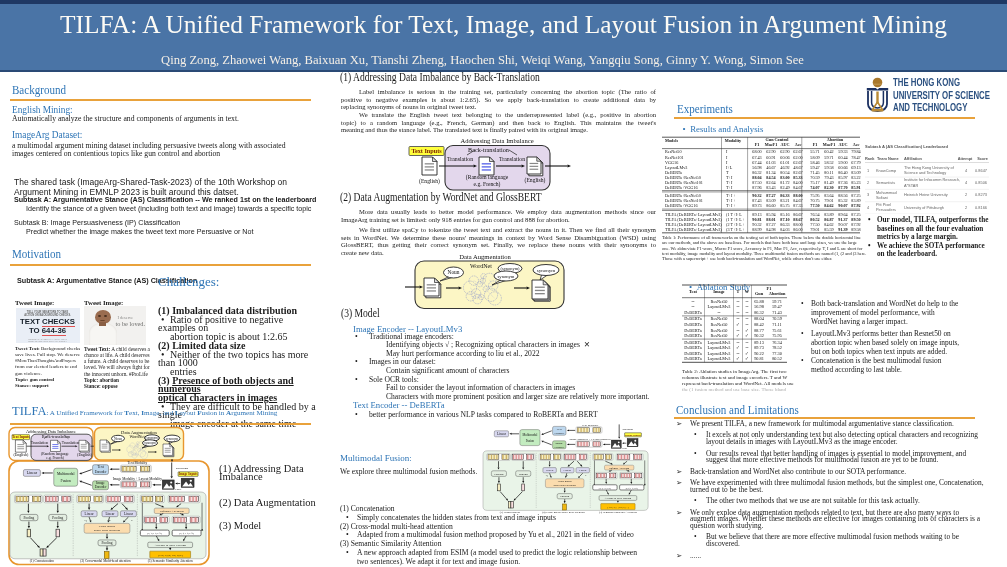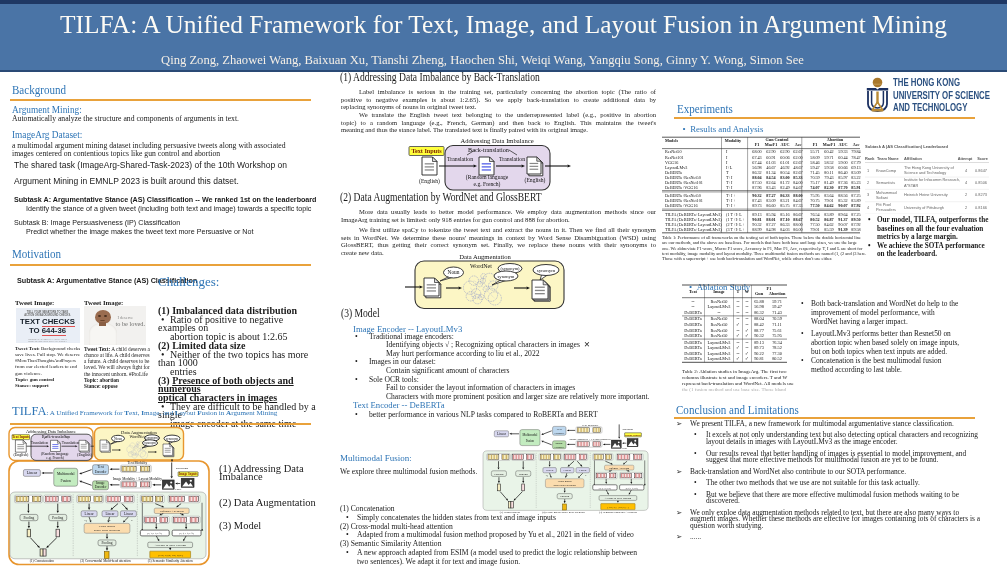--- a/index.html
+++ b/index.html
@@ -11,25 +11,25 @@
 .rule{position:absolute;background:#E9A23B;height:2.3px;}
 .blk{color:#1a1a1a;}
 </style></head><body>
 <div class="abs" style="left:0;top:0;width:1007px;height:72px;background:#4A74A6;border-top:4px solid #1F3864;border-bottom:2px solid #2A4A75;">
 <div class="abs ser" style="left:0;top:8px;width:1007px;text-align:center;font-size:25.4px;color:#FDFBF5;line-height:1;">TILFA: A Unified Framework for Text, Image, and Layout Fusion in Argument Mining</div>
 <div class="abs ser" style="left:-21px;top:50px;width:1007px;text-align:center;font-size:12.6px;color:#F5EFE6;line-height:1;">Qing Zong, Zhaowei Wang, Baixuan Xu, Tianshi Zheng, Haochen Shi, Weiqi Wang, Yangqiu Song, Ginny Y. Wong, Simon See</div>
 </div>
 
 <div class="abs hd" style="left:12px;top:82.5px;">Background</div>
 <div class="rule" style="left:10px;top:98.5px;width:301px;"></div>
-<div class="abs h2" style="left:12px;top:105.5px;font-size:9.3px;">Argument Mining:</div>
+<div class="abs h2" style="left:12px;top:105.5px;font-size:9.3px;">English Mining:</div>
 <div class="abs ser blk" style="left:12px;top:114.5px;font-size:7.7px;line-height:1;">Automatically analyze the structure and components of arguments in text.</div>
 <div class="abs h2" style="left:12px;top:130.5px;font-size:9.3px;">ImageArg Dataset:</div>
 <div class="abs ser blk" style="left:12px;top:142px;font-size:7.7px;line-height:8.4px;">a multimodal argument mining dataset including persuasive tweets along with associated<br>images centered on contentious topics like gun control and abortion</div>
-<div class="abs san blk" style="left:14px;top:157px;font-size:8.5px;line-height:16px;">The shared task (ImageArg-Shared-Task-2023) of the 10th Workshop on<br>Argument Mining in EMNLP 2023 is built around this datset.</div>
+<div class="abs san blk" style="left:14px;top:177px;font-size:8.5px;line-height:10px;">The shared task (ImageArg-Shared-Task-2023) of the 10th Workshop on<br>Argument Mining in EMNLP 2023 is built around this datset.</div>
 <div class="abs san blk" style="left:14px;top:197px;font-size:7.15px;line-height:1;"><b>Subtask A: Argumentative Stance (AS) Classification -- We ranked 1st on the leaderboard</b></div>
 <div class="abs san blk" style="left:26px;top:205.5px;font-size:7.15px;line-height:1;">Identify the stance of a given tweet (including both text and image) towards a specific topic</div>
 <div class="abs san blk" style="left:14px;top:220px;font-size:7.15px;line-height:1;">Subtask B: Image Persuasiveness (IP) Classification</div>
 <div class="abs san blk" style="left:26px;top:228.5px;font-size:7.15px;line-height:1;">Predict whether the image makes the tweet text more Persuasive or Not</div>
 <div class="abs hd" style="left:12px;top:246.5px;">Motivation</div>
 <div class="rule" style="left:10px;top:264px;width:301px;"></div>
 <div class="abs san blk" style="left:17px;top:276px;font-size:7.2px;"><b>Subtask A: Argumentative Stance (AS) Classification</b></div>
 
 <div class="abs ser blk" style="left:15px;top:299px;font-size:6.8px;"><b>Tweet Image:</b></div>
 <div class="abs ser blk" style="left:84px;top:299px;font-size:6.8px;"><b>Tweet Image:</b></div>
@@ -123,23 +123,24 @@
 <div style="margin-bottom:0;"><span style="display:inline-block;width:13px;padding-left:3px;">•</span>LayoutLMv3 performs better than Resnet50 on<br><span style="display:inline-block;width:13px;"></span>abortion topic when based solely on image inputs,<br><span style="display:inline-block;width:13px;"></span>but on both topics when text inputs are added.</div>
 <div><span style="display:inline-block;width:13px;padding-left:3px;">•</span>Concatenation is the best multimodal fusion<br><span style="display:inline-block;width:13px;"></span>method according to last table.</div>
   </div>
 <div class="abs hd" style="left:676px;top:403px;">Conclusion and Limitations</div>
 <div class="rule" style="left:674px;top:417px;width:301px;"></div>
 <div class="abs ser blk" style="left:676px;top:421px;width:310px;font-size:7.4px;line-height:6.65px;">
 <div style="margin-bottom:4.8px;"><span style="display:inline-block;width:14px;">➢</span>We present TILFA, a new framework for multimodal argumentative stance classification.</div>
 <div style="margin-bottom:4.8px;padding-left:30px;text-indent:-12px;"><span style="display:inline-block;width:12px;text-indent:0;">•</span>It excels at not only understanding text but also detecting optical characters and recognizing layout details in images with LayoutLMv3 as the image encoder.</div>
 <div style="margin-bottom:4.8px;padding-left:30px;text-indent:-12px;"><span style="display:inline-block;width:12px;text-indent:0;">•</span>Our results reveal that better handling of images is essential to model improvement, and suggest that more effective methods for multimodal fusion are yet to be found.</div>
 <div style="margin-bottom:4.8px;"><span style="display:inline-block;width:14px;">➢</span>Back-translation and WordNet also contribute to our SOTA performance.</div>
+<div style="margin-bottom:4.8px;padding-left:14px;text-indent:-14px;"><span style="display:inline-block;width:14px;text-indent:0;">➢</span>We have experimented with three multimodal fusion methods, but the simplest one, Concatenation, turned out to be the best.</div>
 <div style="margin-bottom:4.8px;padding-left:30px;text-indent:-12px;"><span style="display:inline-block;width:12px;text-indent:0;">•</span>The other two methods that we use are not suitable for this task actually.</div>
+<div style="margin-bottom:4.8px;padding-left:14px;text-indent:-14px;"><span style="display:inline-block;width:14px;text-indent:0;">➢</span>We only exploe data augmentation methods related to text, but there are also many ways to augment images. Whether these methods are effective for images containing lots of characters is a question worth studying.</div>
 <div style="margin-bottom:4.8px;padding-left:30px;text-indent:-12px;"><span style="display:inline-block;width:12px;text-indent:0;">•</span>But we believe that there are more effective multimodal fusion methods waiting to be discovered.</div>
-<div style="margin-bottom:4.8px;padding-left:14px;text-indent:-14px;"><span style="display:inline-block;width:14px;text-indent:0;">➢</span>We only exploe data augmentation methods related to text, but there are also many ways to augment images. Whether these methods are effective for images containing lots of characters is a question worth studying.</div>
 <div><span style="display:inline-block;width:14px;">➢</span>......</div>
 </div>
 <svg class="abs" style="left:661px;top:135px;" width="200" height="100" viewBox="0 0 200 100">
     <g font-family="Liberation Serif,serif" font-size="4.2" fill="#111">
       <line x1="1" y1="2.2" x2="199" y2="2.2" stroke="#222" stroke-width="0.75"></line>
       <text x="4" y="7" font-weight="bold">Models</text>
       <text x="72" y="7" font-weight="bold" text-anchor="middle">Modality</text>
       <text x="116" y="6.2" font-weight="bold" text-anchor="middle">Gun Control</text>
       <text x="174" y="6.2" font-weight="bold" text-anchor="middle">Abortion</text>
       <text x="96" y="11.2" font-weight="bold" text-anchor="middle">F1</text>

